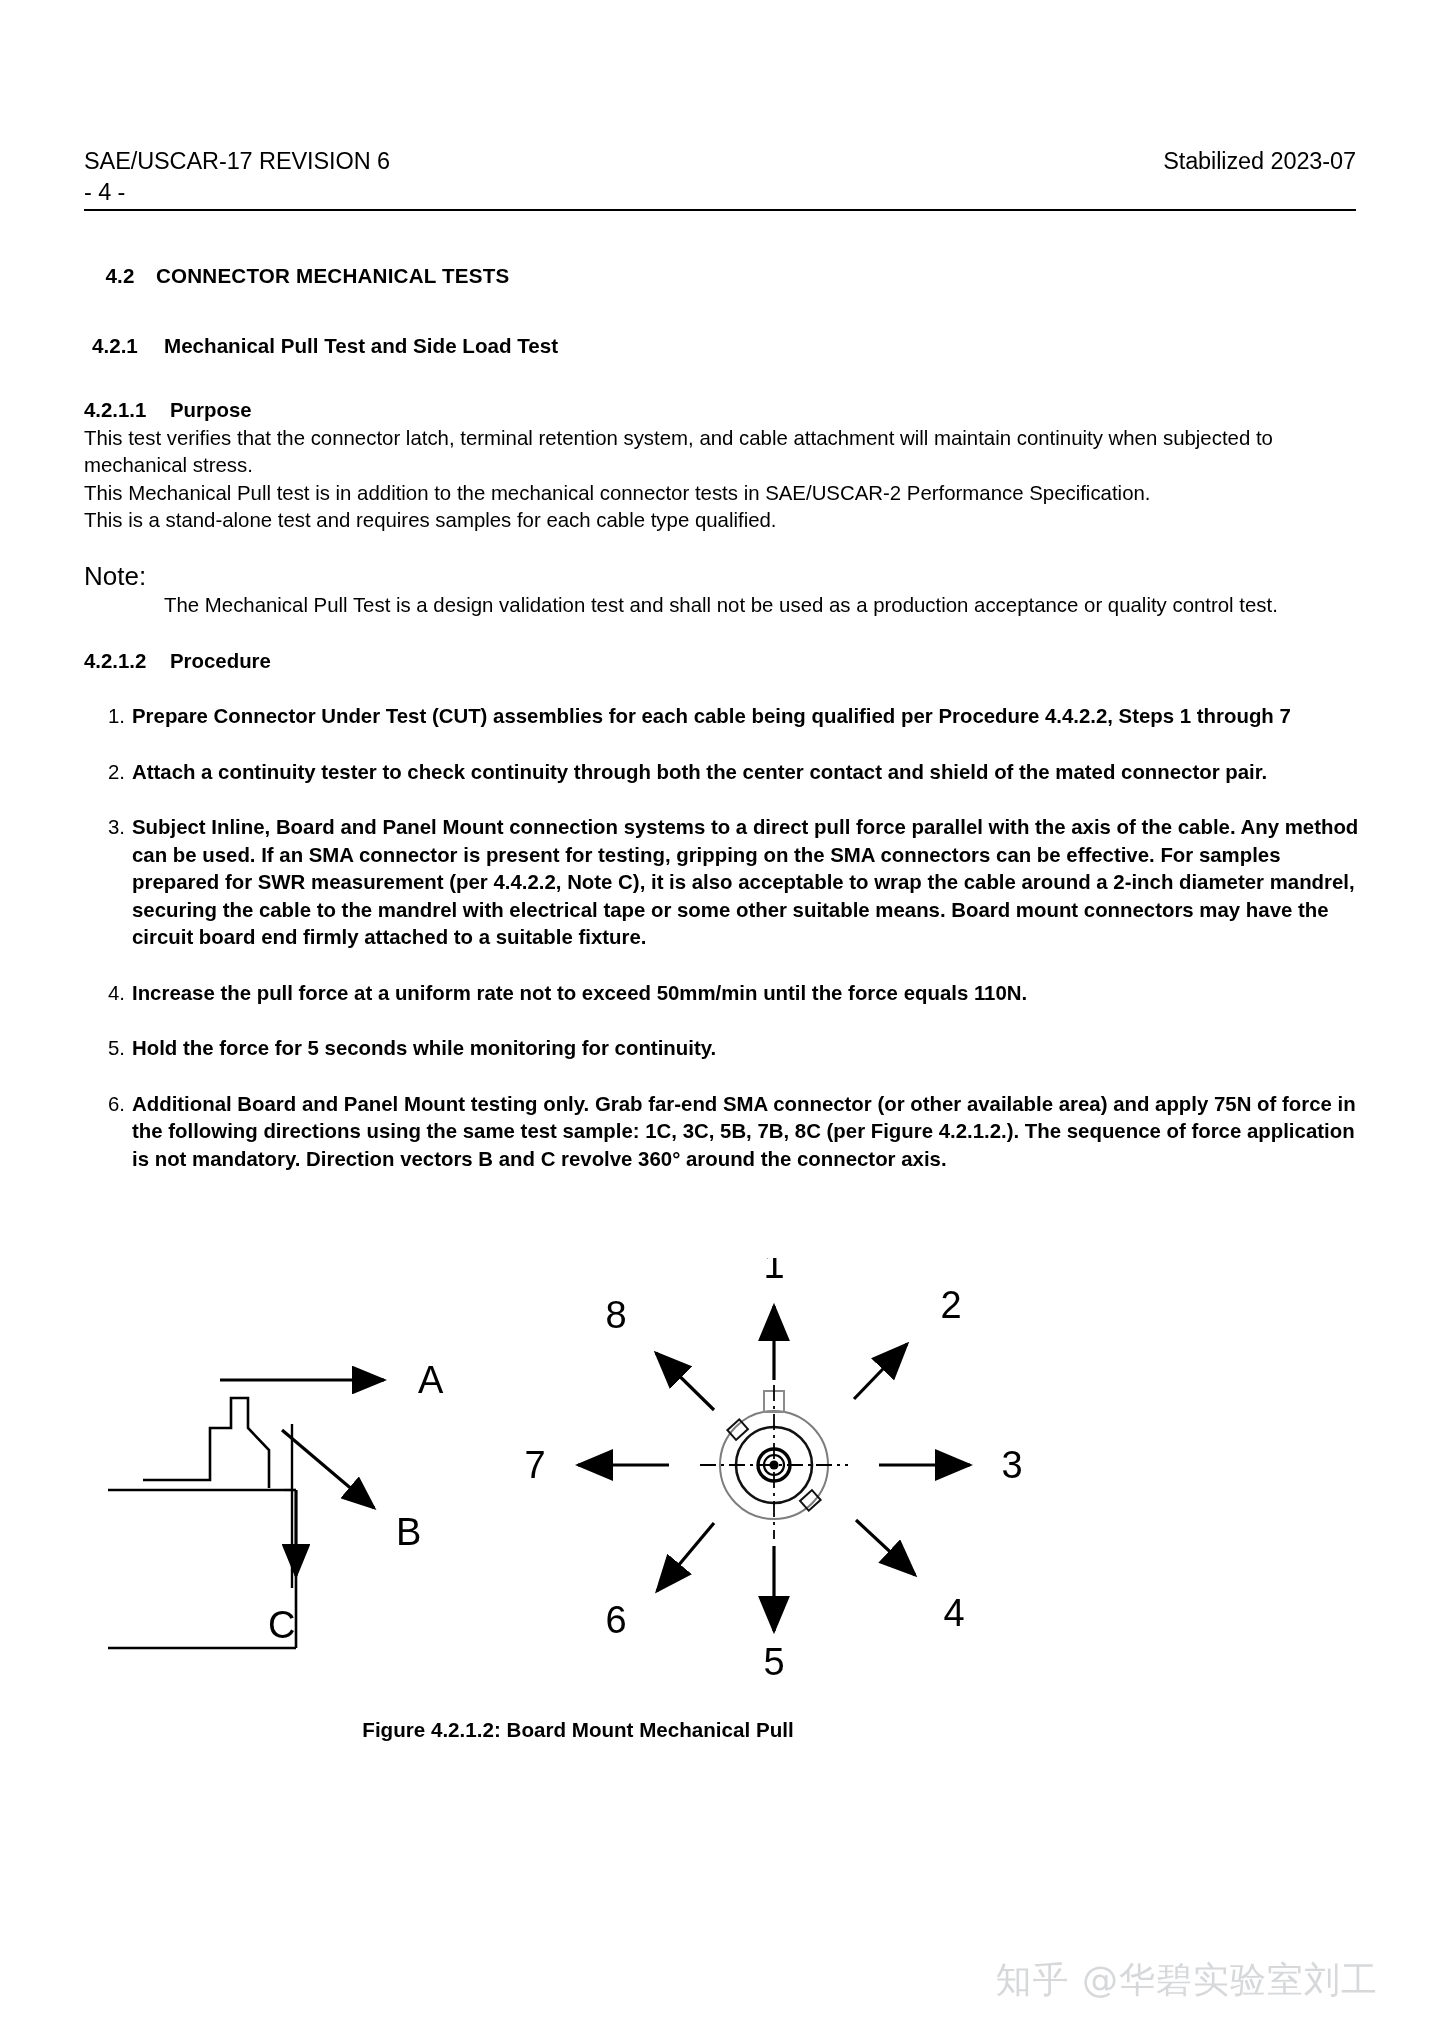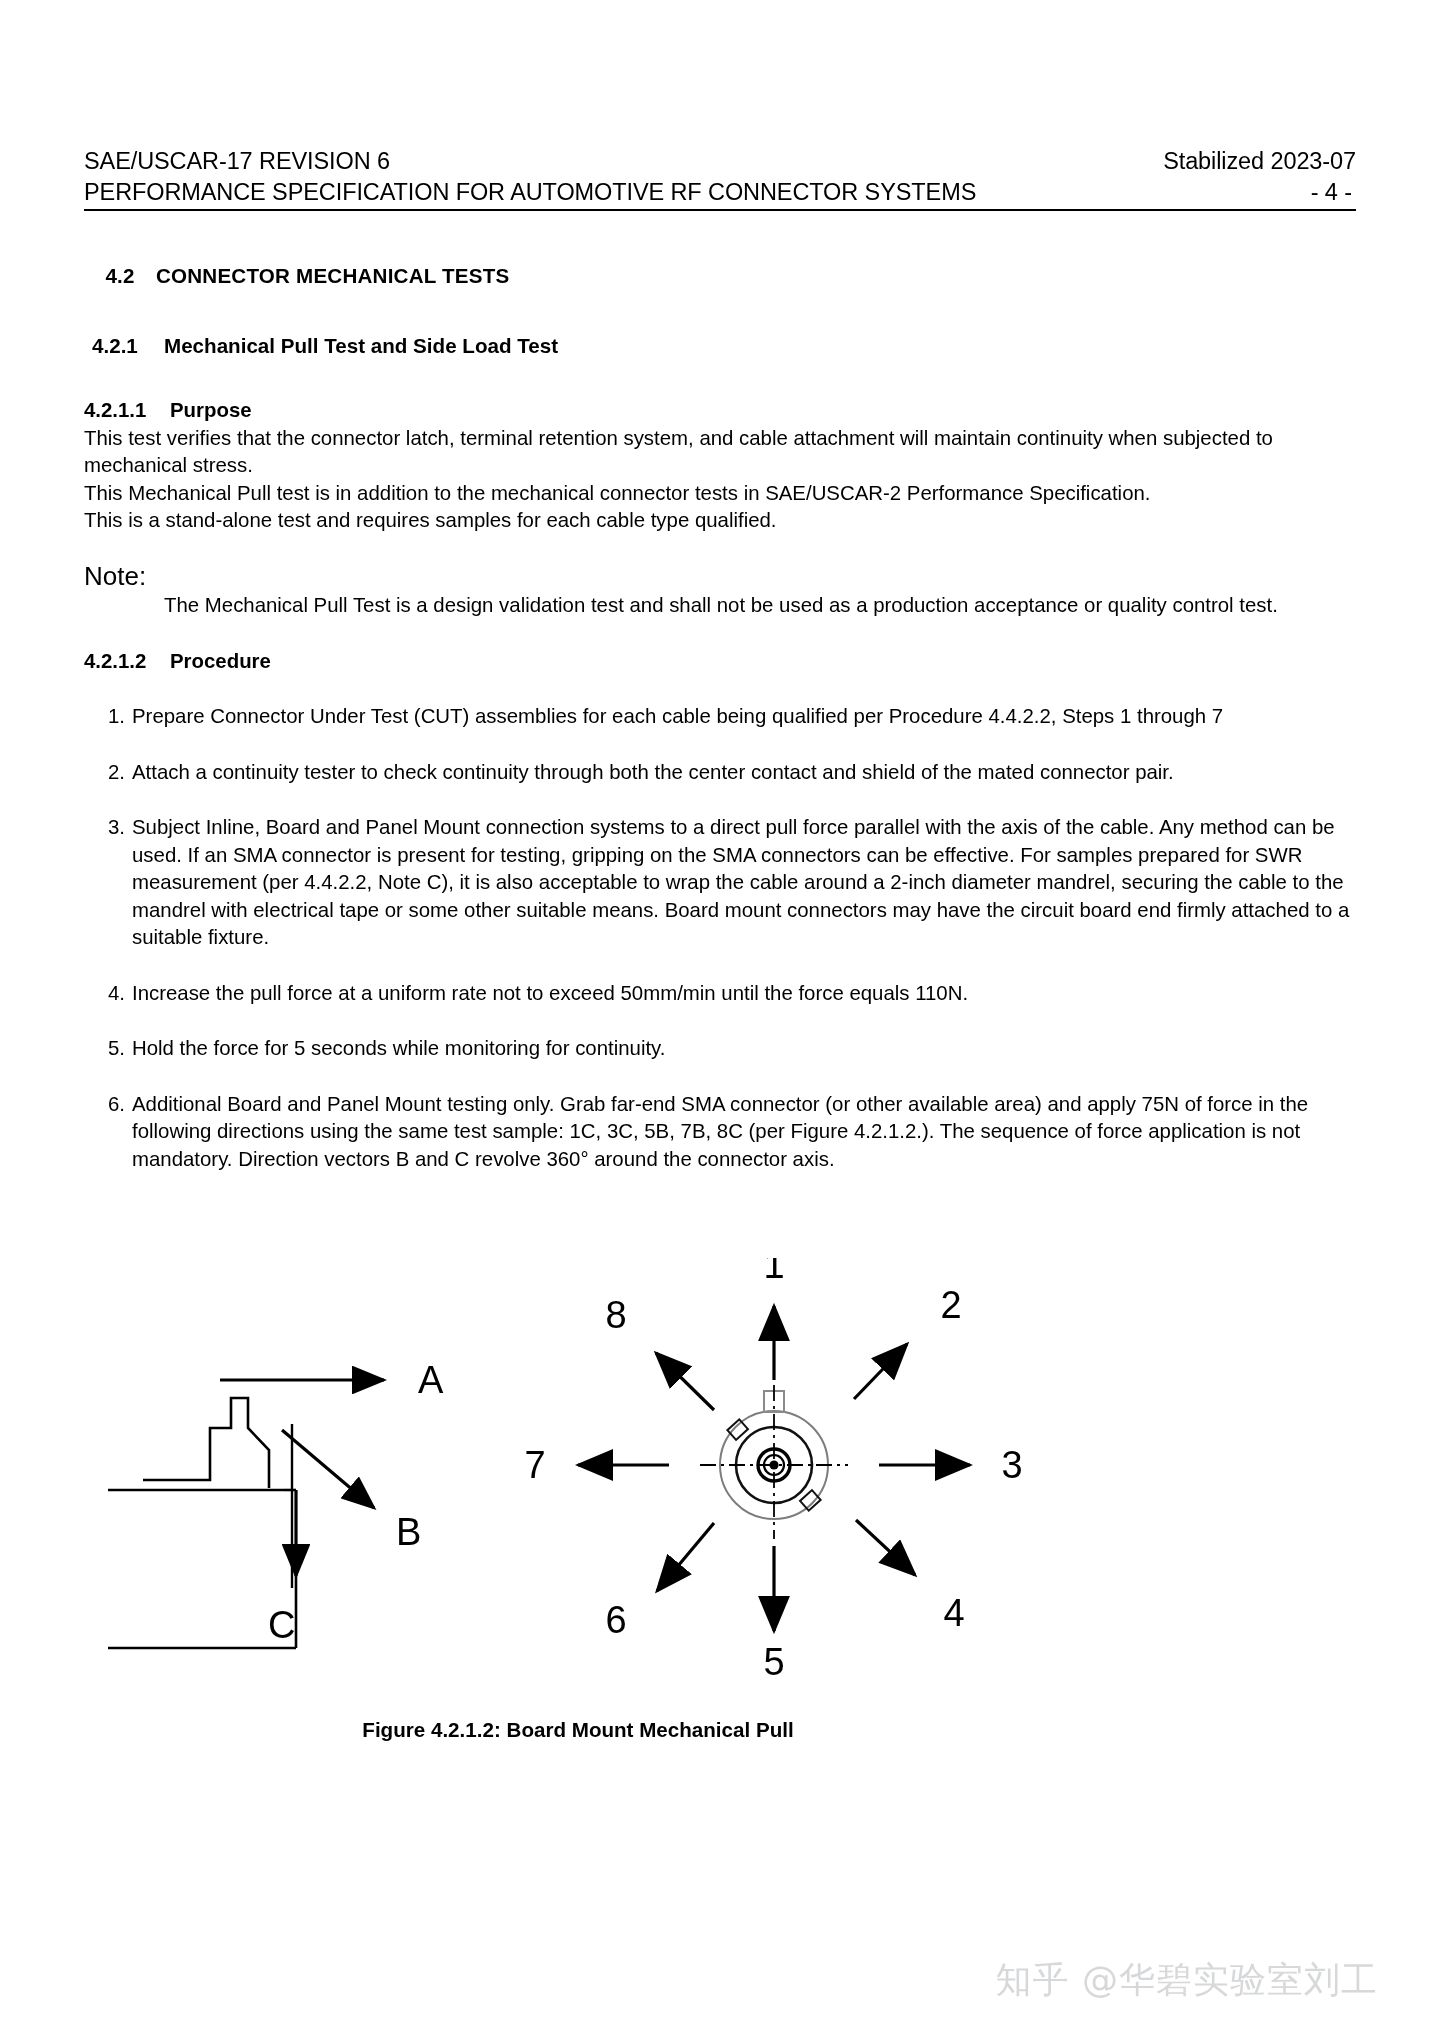--- a/index.html
+++ b/index.html
@@ -120,21 +120,21 @@
     margin-bottom: 28px;
     font-size: 20.4px;
     line-height: 27.5px;
   }
   ol.steps > li .marker {
     width: 48px;
     flex: none;
     padding-left: 24px;
     box-sizing: border-box;
   }
-  ol.steps > li .txt { flex: 1 1 auto; }
+  ol.steps > li .txt { flex: 1 1 auto; font-weight: bold; }
 
   
   .figure {
     position: absolute;
     left: 84px;
     top: 1258px;
     width: 1275px;
     height: 520px;
   }
   .figure svg { display: block; }
@@ -166,21 +166,20 @@
 <body>
 
 <div class="page">
 
   <div class="header">
     <div class="header-row1">
       <span>SAE/USCAR-17 REVISION 6</span>
       <span>Stabilized 2023-07</span>
     </div>
     <div class="header-row2">
-      <span>PERFORMANCE SPECIFICATION FOR AUTOMOTIVE RF CONNECTOR SYSTEMS</span>
       <span class="pageno">- 4 -</span>
     </div>
   </div>
 
   <div class="content">
 
     <div class="h2">
       <span class="num">4.2</span>
       <span>CONNECTOR MECHANICAL TESTS</span>
     </div>

